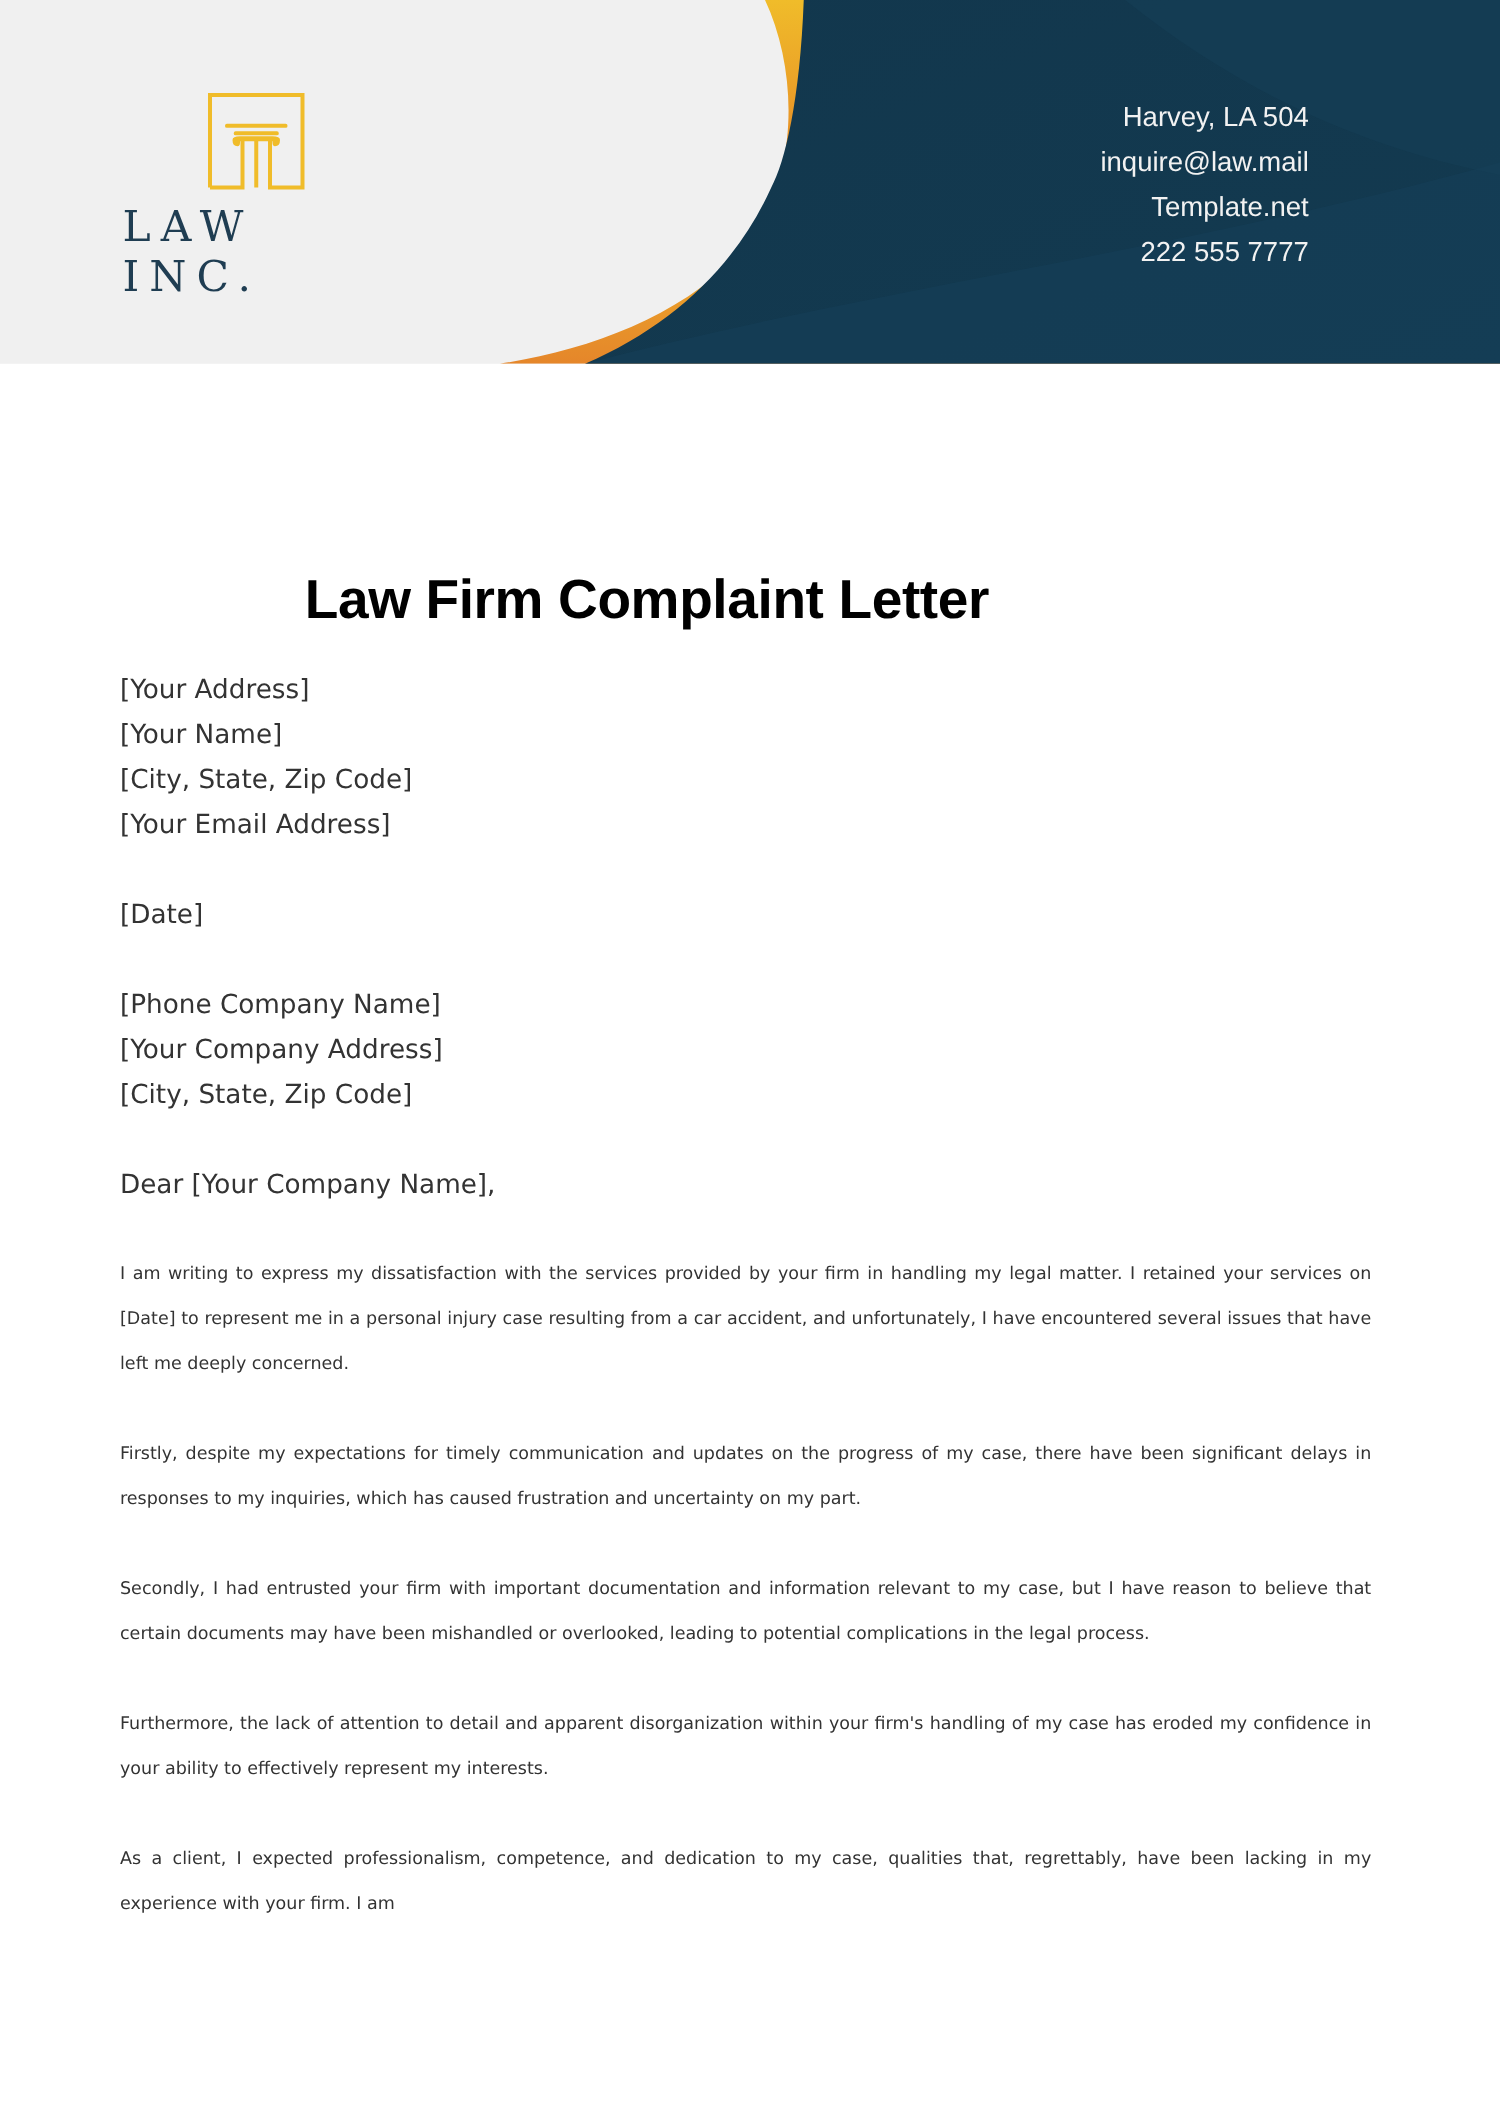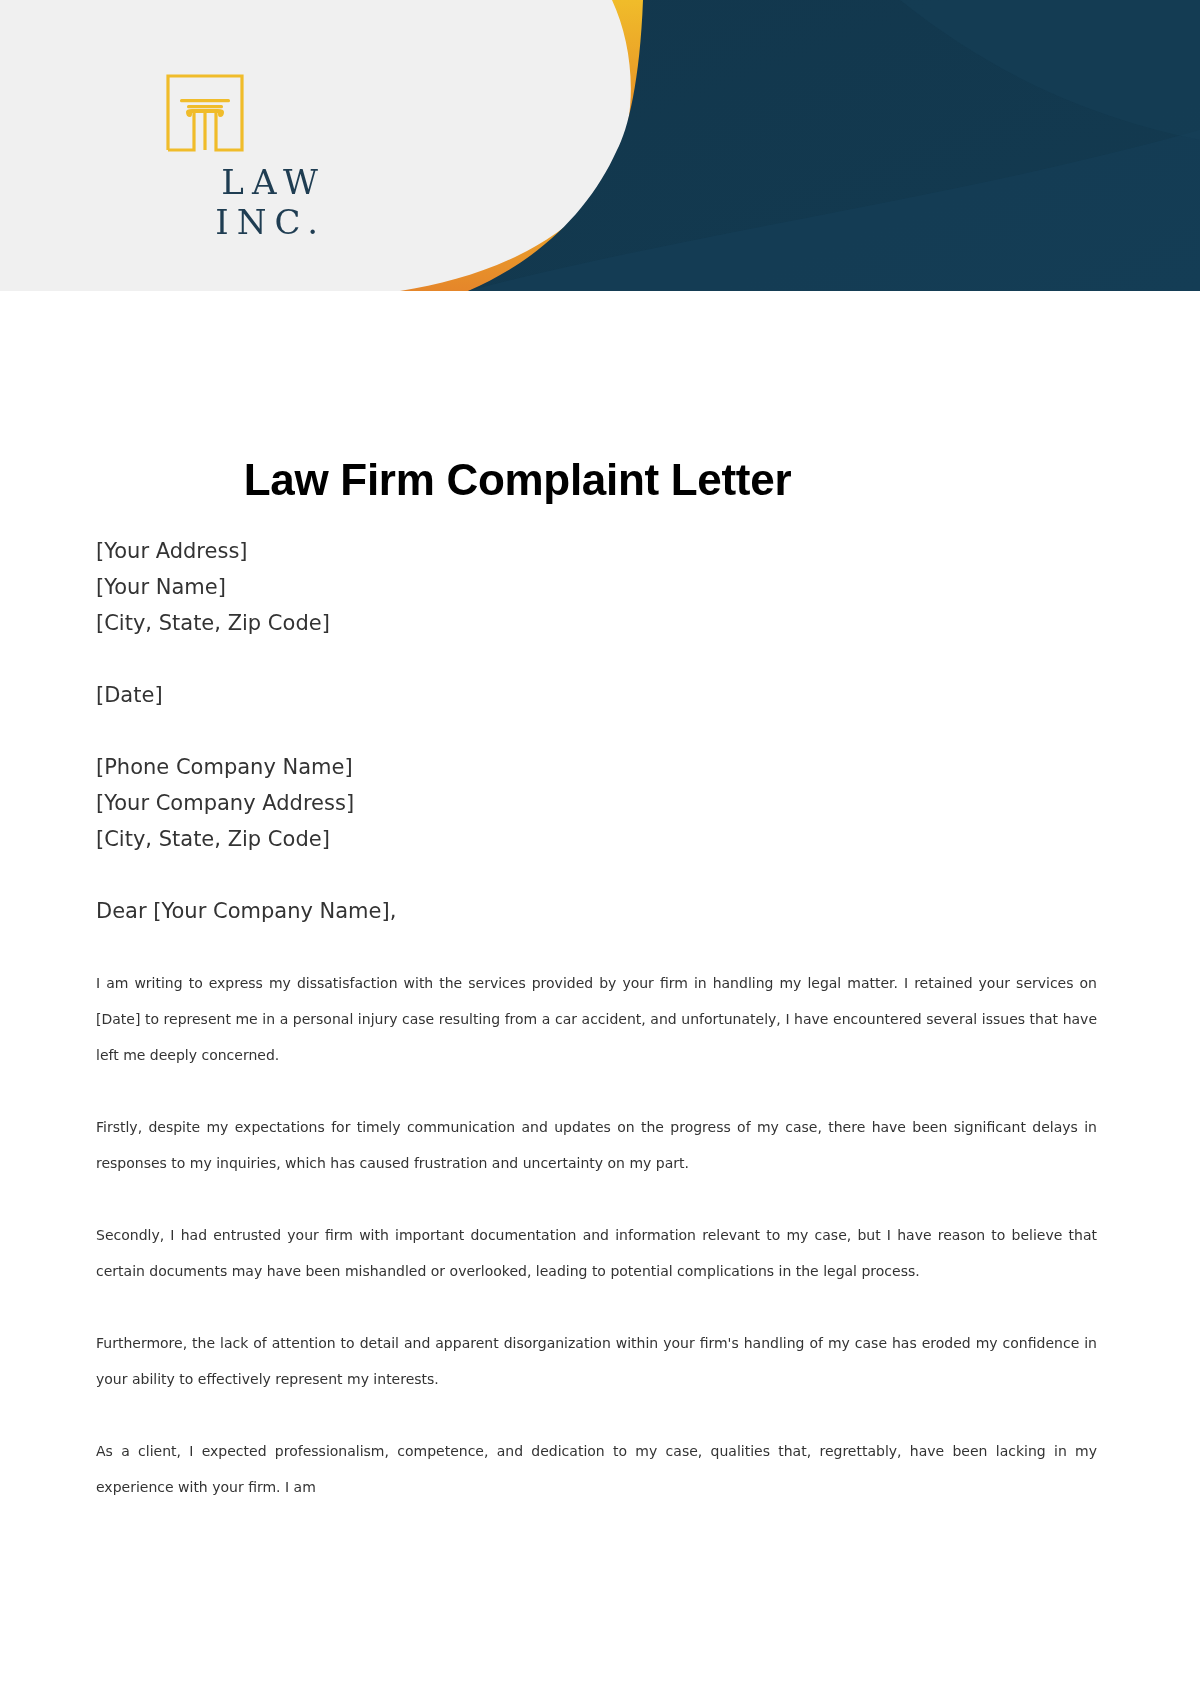--- a/index.html
+++ b/index.html
@@ -11,21 +11,21 @@
       background: #f0f0f0; overflow: hidden;
     }
     .header svg.bg { position: absolute; left: 0; top: 0; }
 
     .logo {
       position: absolute; left: 96px; top: 74px; width: 230px; text-align: center;
     }
     .logo-mark { display: block; margin: 0 auto; width: 78px; height: 78px; margin-left: 70px; }
     .logo-text {
       display: block; margin-top: 10px; font-family: "DejaVu Serif", serif;
-      font-size: 34px; letter-spacing: 8px; color: #1f3d52; text-align: right;
+      font-size: 34px; letter-spacing: 8px; color: #1f3d52; text-align: left;
       margin-left: 2px;
     }
 
     .contact {
       position: absolute; right: 153px; top: 76px; text-align: right;
       color: #f2f2f2; font-family: "Liberation Sans", sans-serif; font-size: 22px; line-height: 36px;
     }
     .contact div { white-space: nowrap; }
 
     .title {
@@ -78,29 +78,36 @@
       </g>
       <g fill="#f0bc2a">
         <rect x="14" y="25" width="50" height="3.2" rx="1.5"></rect>
         <rect x="21" y="31" width="36" height="3.2" rx="1.5"></rect>
         <path d="M20 38 Q 20 35 26 35 L 52 35 Q 58 35 58 38 Q 58 43 54 43 Q 52 43 52 40 L 52 39 L 26 39 L 26 40 Q 26 43 24 43 Q 20 43 20 38 Z"></path>
       </g>
     </svg>
     <span class="logo-text">LAW INC.</span>
   </div>
 
+  <div class="contact">
+    <div>Harvey, LA 504</div>
+    <div>inquire@law.mail</div>
+    <div>Template.net</div>
+    <div>222 555 7777</div>
+  </div>
 </div>
 
 <h1 class="title">Law Firm Complaint Letter</h1>
 
 <div class="content">
   <div>
     <div class="line">[Your Address]</div>
     <div class="line">[Your Name]</div>
     <div class="line">[City, State, Zip Code]</div>
+    <div class="line">[Your Email Address]</div>
   </div>
   <div class="gap"></div>
   <div class="line">[Date]</div>
   <div class="gap"></div>
   <div>
     <div class="line">[Phone Company Name]</div>
     <div class="line">[Your Company Address]</div>
     <div class="line">[City, State, Zip Code]</div>
   </div>
   <div class="gap"></div>

